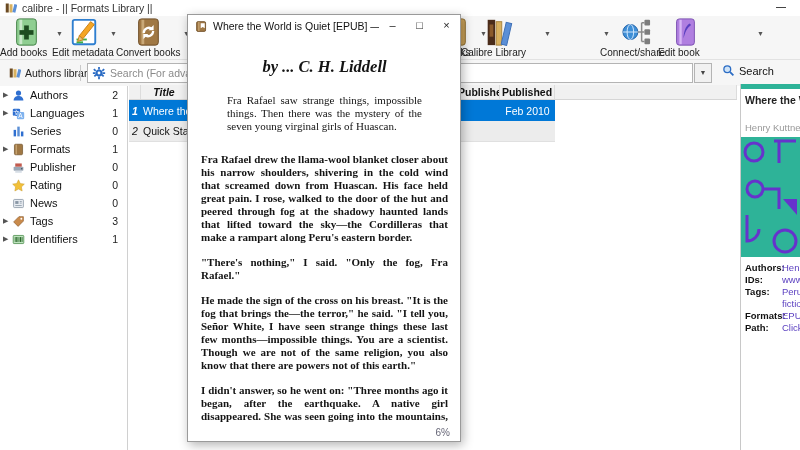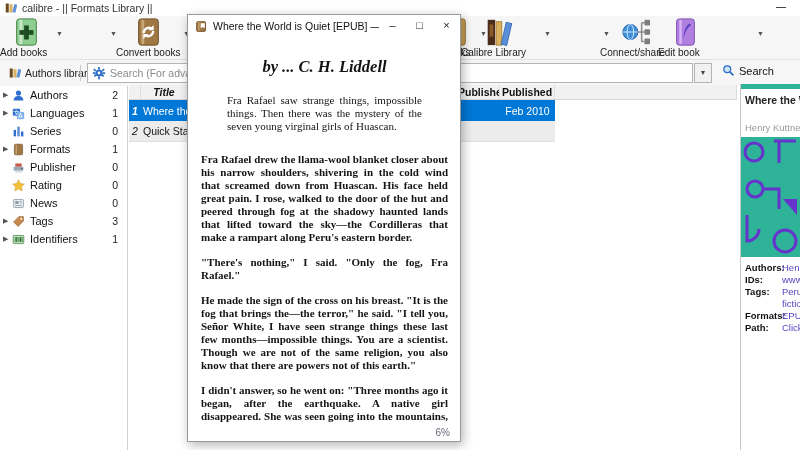--- a/index.html
+++ b/index.html
@@ -106,20 +106,32 @@
           <rect x="6" y="2" width="21" height="28" rx="3" fill="#8fce91" stroke="#3e7d41"></rect>
           <rect x="9" y="3" width="3" height="26" fill="#c9e8ca"></rect>
           <rect x="14" y="9" width="5" height="15" fill="#1e4d20"></rect>
           <rect x="9" y="14" width="15" height="5" fill="#1e4d20"></rect>
         </svg>
       </span>
     <span class="lbl">Add books</span>
   </div>
   <span class="tba" style="left:56px"></span>
 
+  <div class="tb" style="left:52px;width:64px">
+    <span class="ico">
+        <svg viewBox="0 0 32 32">
+          <rect x="4" y="3" width="24" height="26" rx="2" fill="#fff" stroke="#2f7fd0" stroke-width="2"></rect>
+          <line x1="8" y1="24" x2="19" y2="24" stroke="#3faf46" stroke-width="2"></line>
+          <line x1="8" y1="27" x2="15" y2="27" stroke="#3faf46" stroke-width="2"></line>
+          <path d="M11 20 L23 5 L27 8 L15 23 Z" fill="#f5a623" stroke="#c77e12"></path>
+          <path d="M11 20 l-1.8 6 6-1.8z" fill="#e8c07a" stroke="#c77e12"></path>
+        </svg>
+      </span>
+    <span class="lbl">Edit metadata</span>
+  </div>
   <span class="tba" style="left:110px"></span>
 
   <div class="tb" style="left:116px;width:64px">
     <span class="ico">
         <svg viewBox="0 0 32 32">
           <rect x="6" y="2" width="21" height="28" rx="3" fill="#a07844" stroke="#6b4a22"></rect>
           <rect x="9" y="3" width="3" height="26" fill="#c9a877"></rect>
           <path d="M11.5 17a5.5 5.5 0 0 1 9-4.2" stroke="#fff" stroke-width="2.4" fill="none"></path>
           <path d="M22 8.5v5.5h-5.5z" fill="#fff"></path>
           <path d="M21.5 15a5.5 5.5 0 0 1-9 4.2" stroke="#fff" stroke-width="2.4" fill="none"></path>

